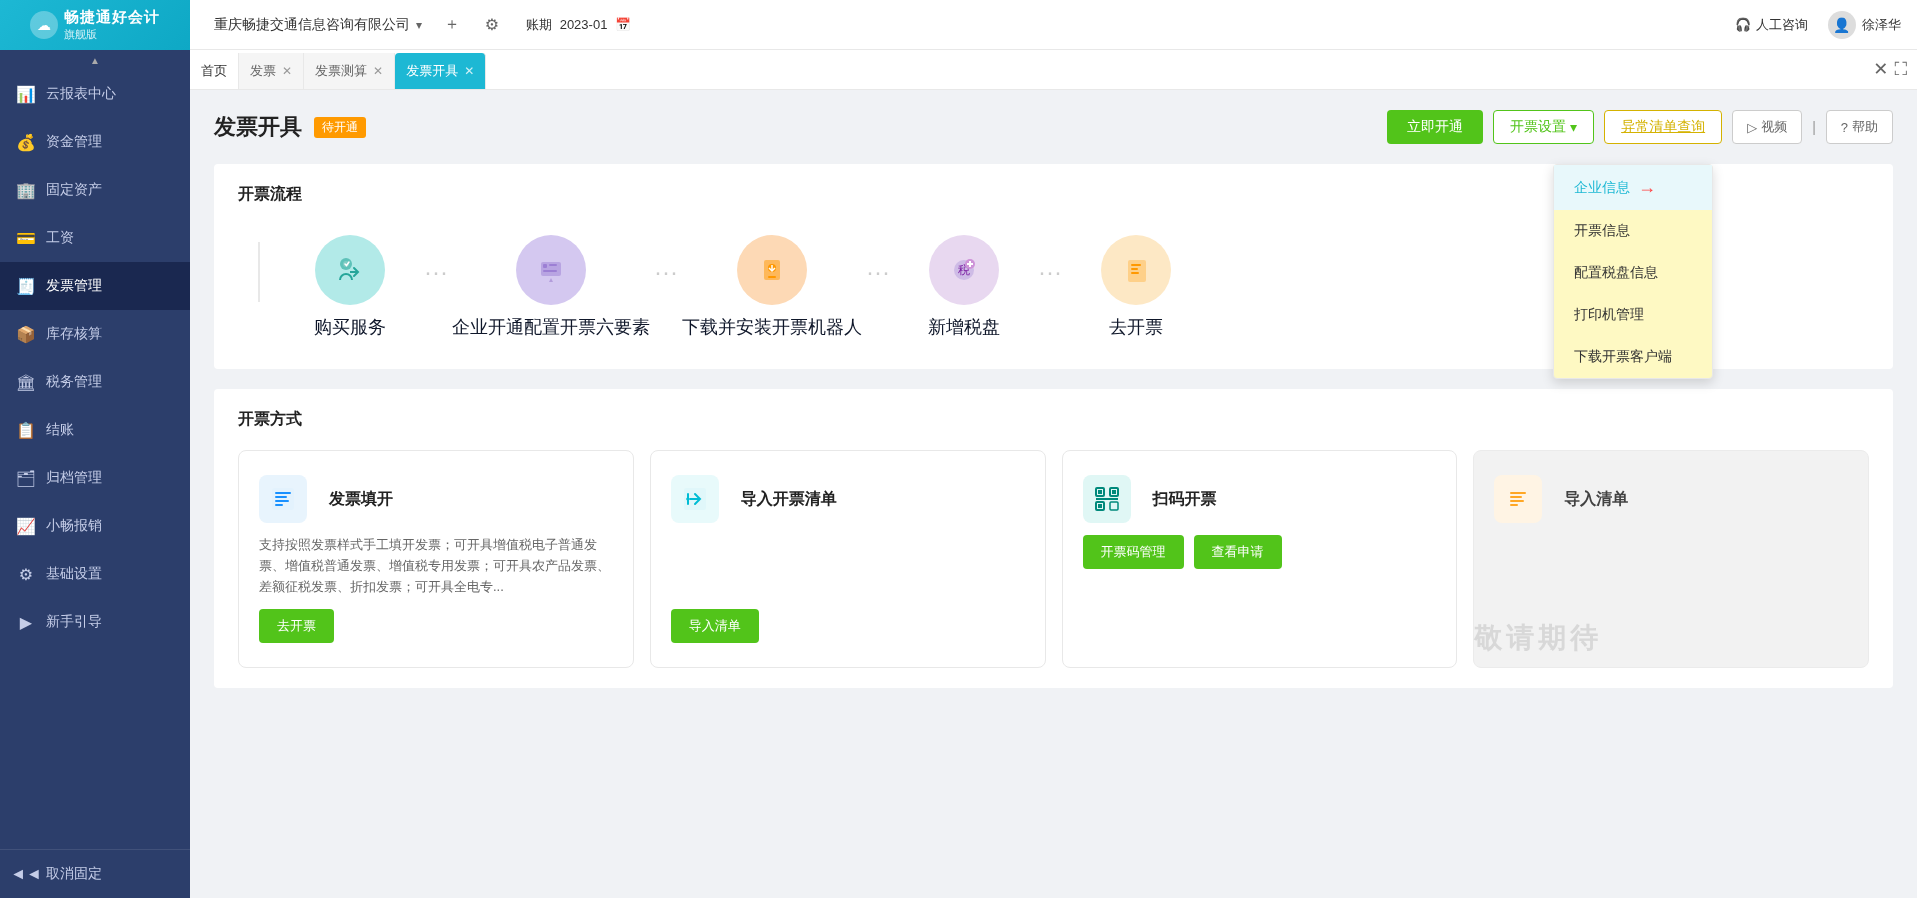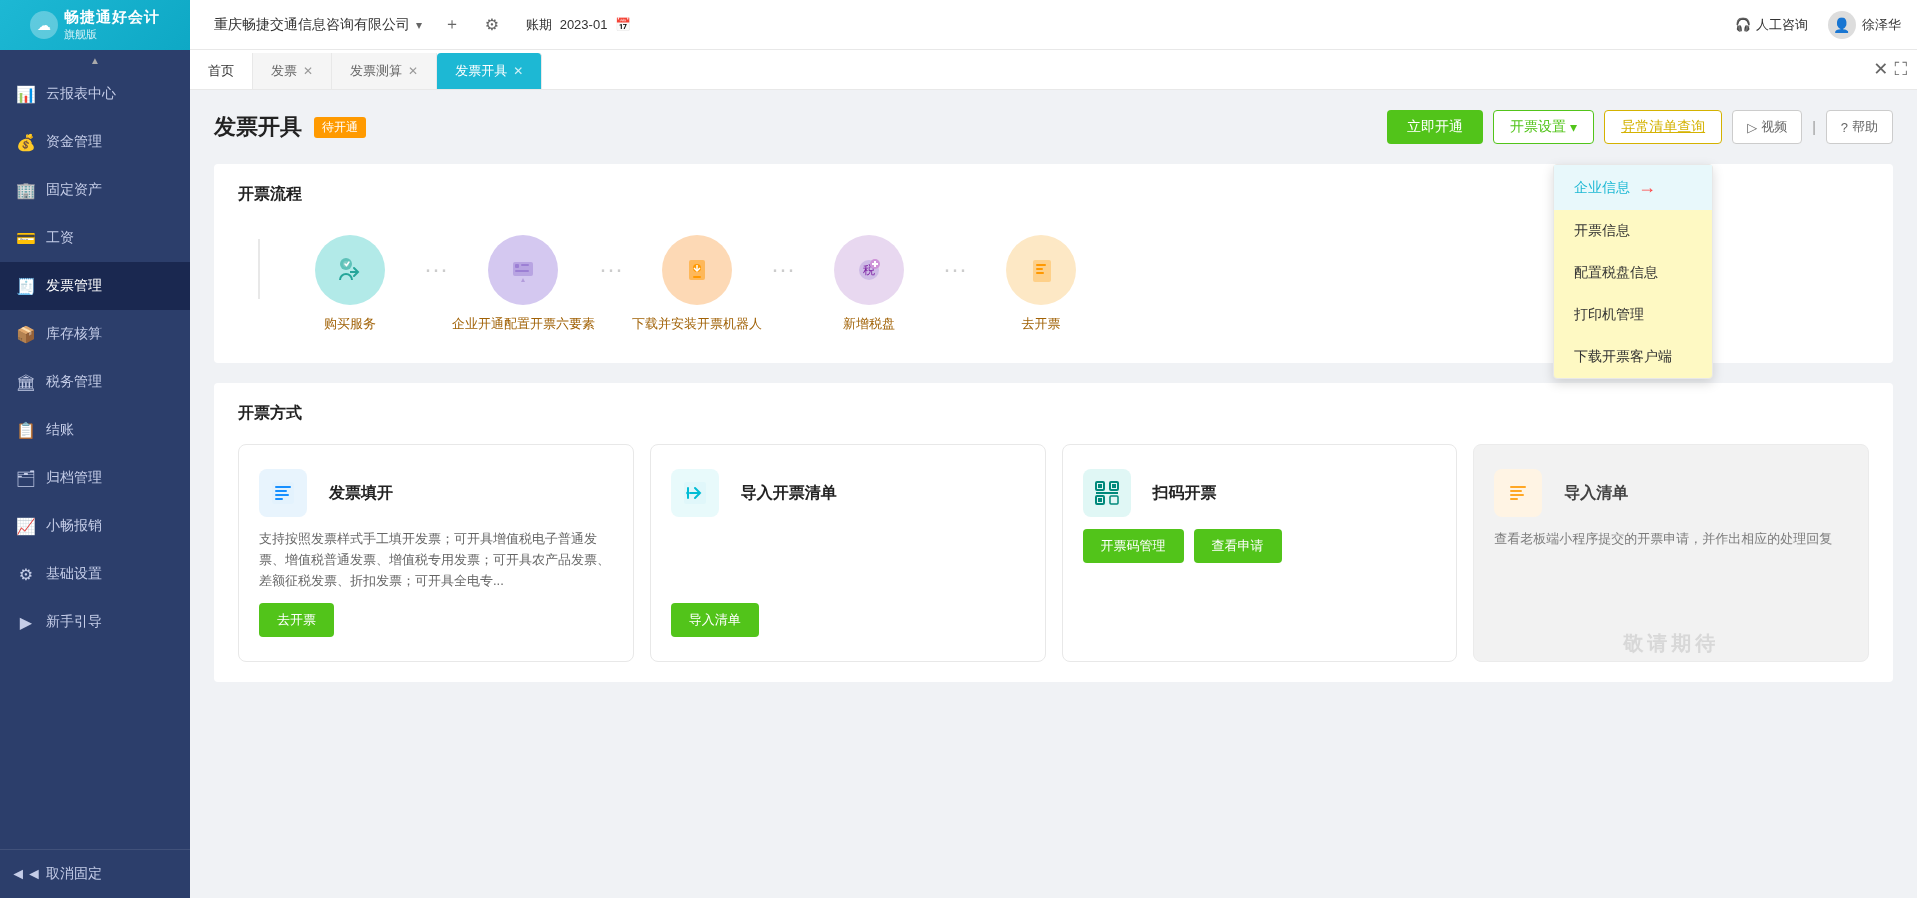--- a/index.html
+++ b/index.html
@@ -193,21 +193,21 @@
       height: 40px;
       background: #fff;
       display: flex;
       align-items: flex-end;
       padding: 0 0;
       border-bottom: 1px solid #e8e8e8;
       position: relative;
     }
     .tab-item {
       height: 36px;
-      padding: 0 18px;
+      padding: 0 11px;
       display: flex;
       align-items: center;
       font-size: 13px;
       color: #666;
       cursor: pointer;
       border-right: 1px solid #e8e8e8;
       gap: 6px;
       background: #f5f5f5;
     }
     .tab-item.active {
@@ -383,22 +383,22 @@
       align-items: center;
       justify-content: center;
       font-size: 28px;
     }
     .process-icon.teal { background: #b2eae8; }
     .process-icon.purple { background: #d4c8f0; }
     .process-icon.orange { background: #fdd9b5; }
     .process-icon.light-purple { background: #e8d8f0; }
     .process-icon.orange2 { background: #fde8c5; }
     .process-label {
-      font-size: 13px;
-      color: #a16207;
+      font-size: 18px;
+      color: #0f172a;
       text-align: center;
     }
     .process-arrow {
       color: #ccc;
       font-size: 24px;
       margin: 0 4px;
       margin-bottom: 30px;
     }
     .process-divider {
       width: 2px;
@@ -465,25 +465,25 @@
       font-size: 13px;
       cursor: pointer;
       align-self: flex-start;
       margin-top: auto;
     }
     .pending-overlay {
       position: relative;
     }
     .pending-text {
       position: absolute;
-      bottom: 4px;
+      bottom: 10px;
       left: 0;
       right: 0;
-      text-align: center;
-      font-size: 20px;
+      text-align: left;
+      font-size: 28px;
       font-weight: bold;
       color: rgba(180,180,180,0.5);
       letter-spacing: 4px;
     }
 
     
     ::-webkit-scrollbar { width: 6px; }
     ::-webkit-scrollbar-track { background: #f1f1f1; }
     ::-webkit-scrollbar-thumb { background: #ccc; border-radius: 3px; }
   </style>
@@ -806,21 +806,20 @@
                 <svg width="30" height="30" viewBox="0 0 30 30" fill="none">
                   <rect x="4" y="4" width="22" height="22" rx="2" fill="#fff3e0"></rect>
                   <rect x="7" y="8" width="16" height="2" rx="1" fill="#ff9800"></rect>
                   <rect x="7" y="12" width="12" height="2" rx="1" fill="#ff9800"></rect>
                   <rect x="7" y="16" width="14" height="2" rx="1" fill="#ff9800"></rect>
                   <rect x="7" y="20" width="8" height="2" rx="1" fill="#ff9800"></rect>
                 </svg>
               </div>
               <span class="billing-card-title">导入清单</span>
             </div>
-            <p class="billing-card-desc">查看老板端小程序提交的开票申请，并作出相应的处理回复</p>
             <div class="pending-text">敬请期待</div>
           </div>
 
         </div>
       </div>
 
     </div>
   </div>
 </div>
 

